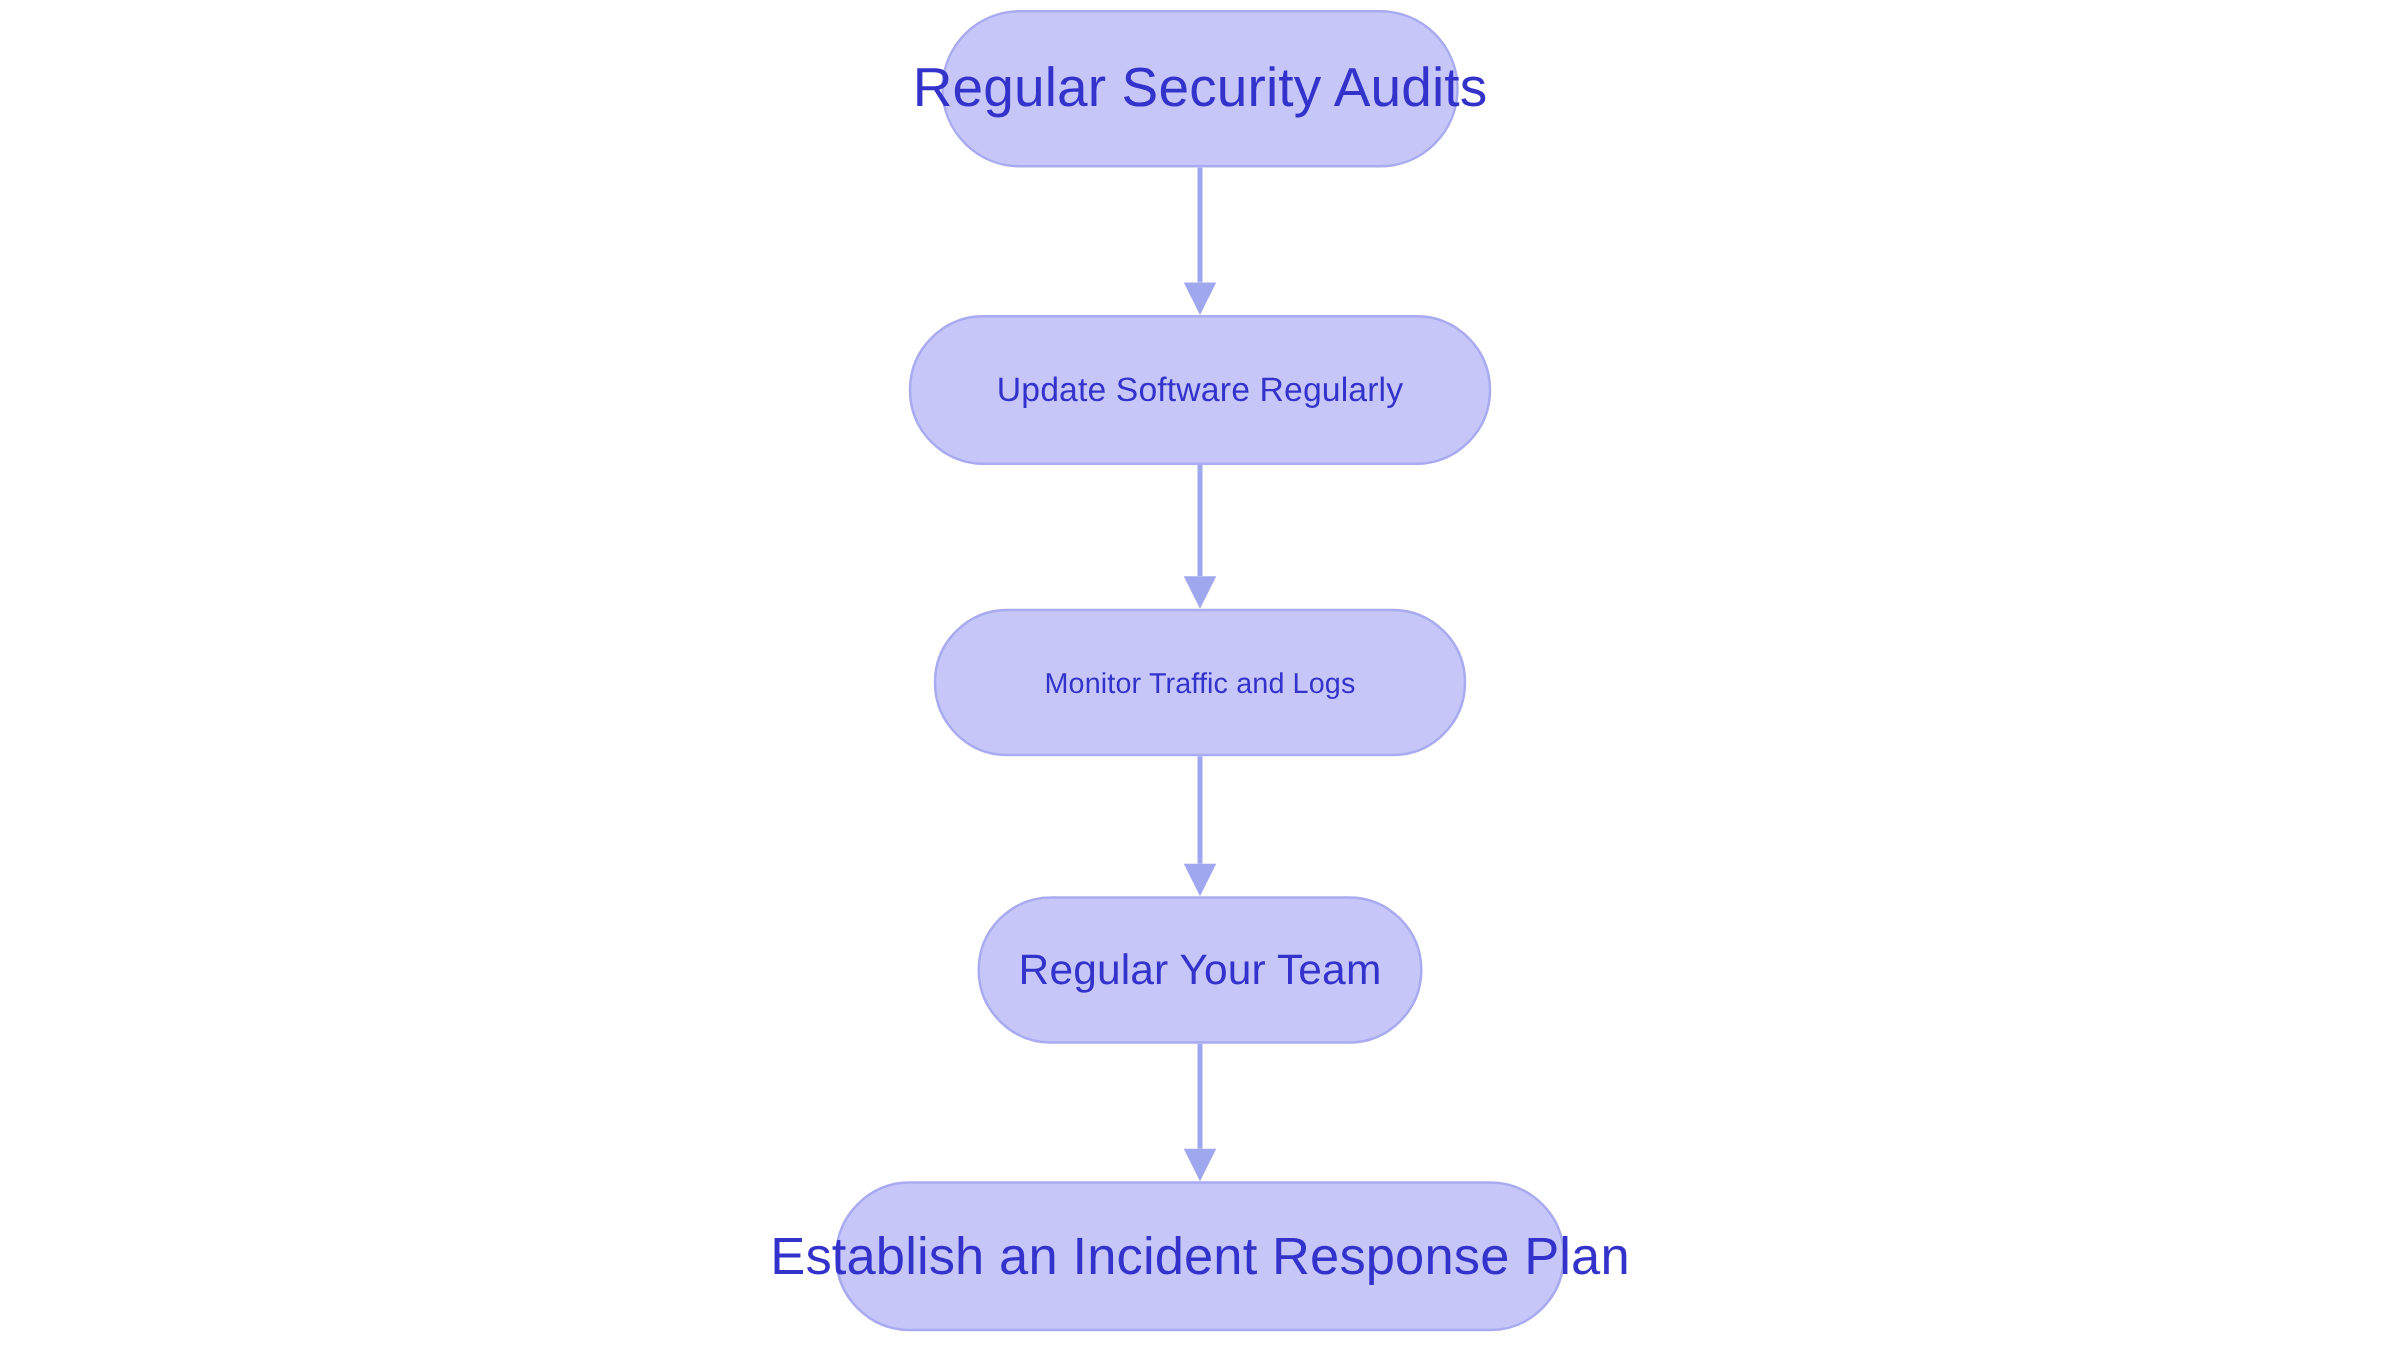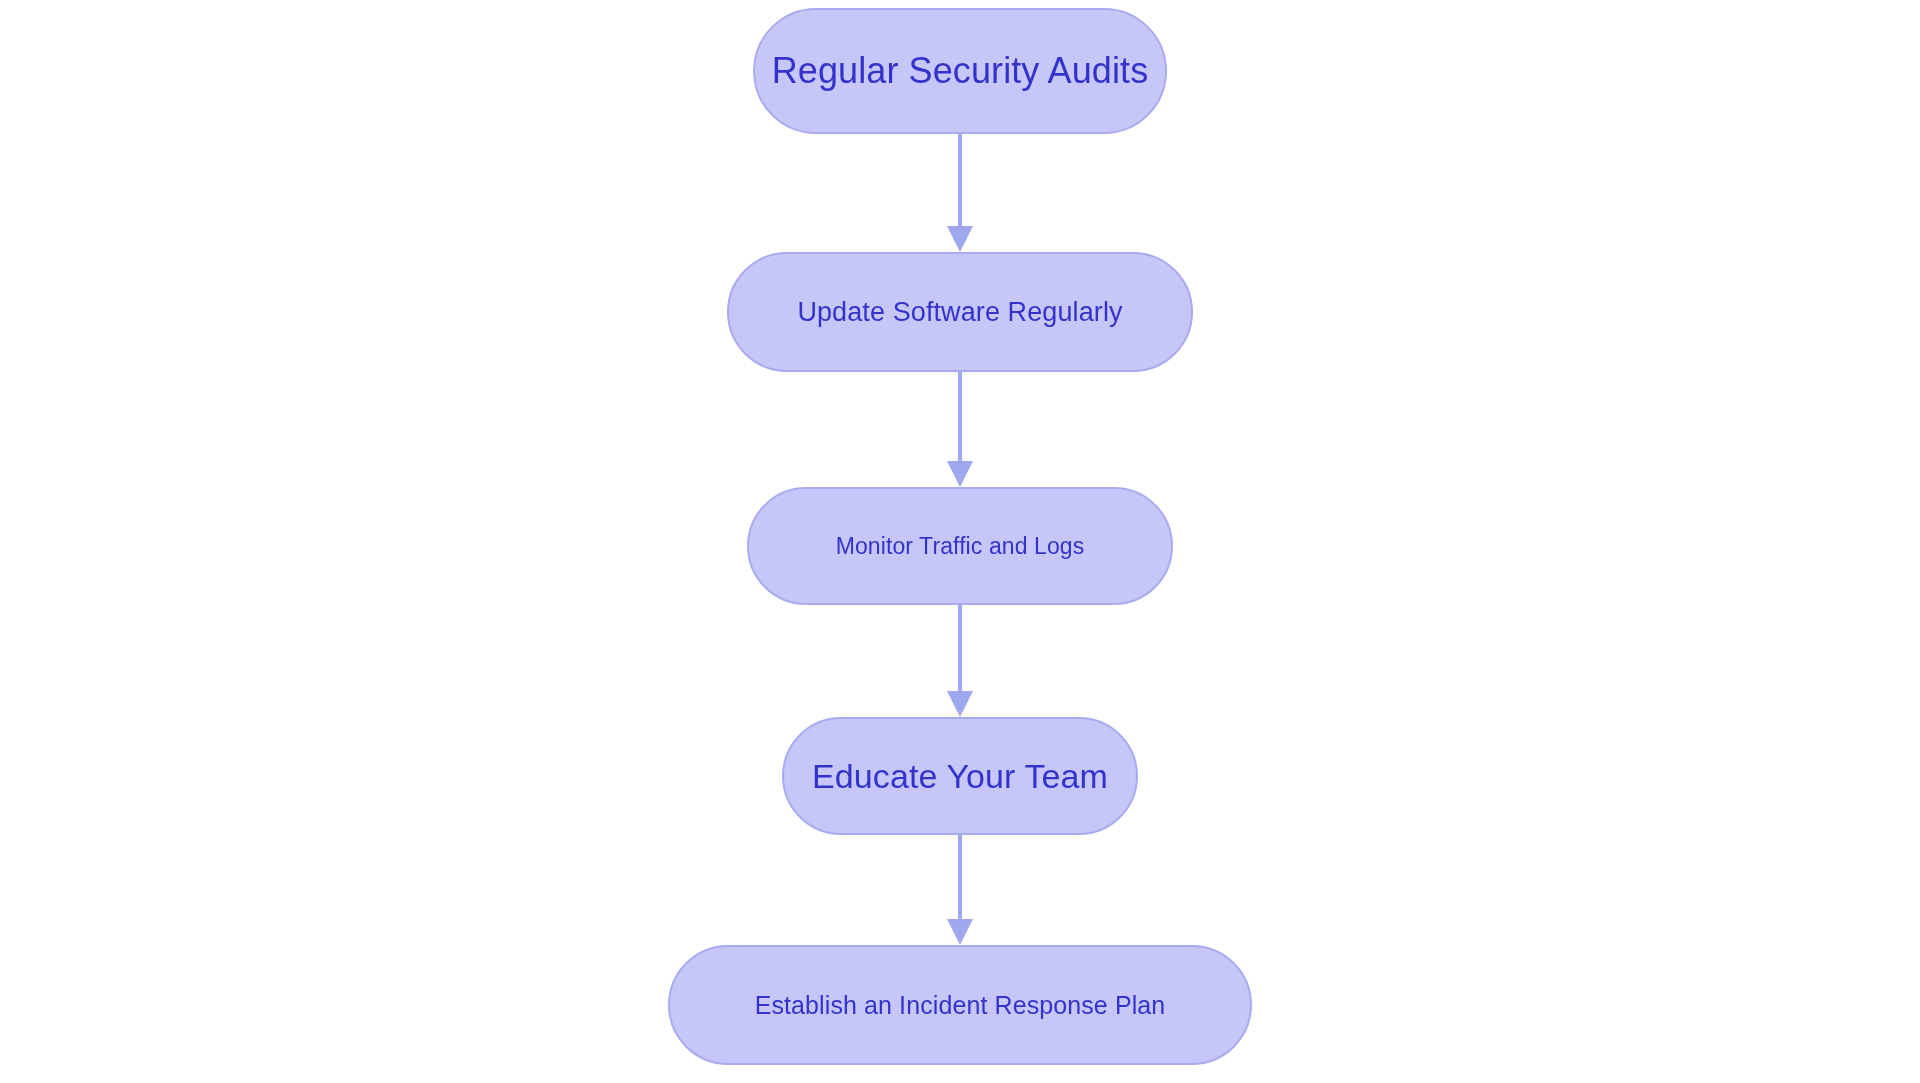--- a/index.html
+++ b/index.html
@@ -50,25 +50,25 @@
     user-select: none;
   }
 
   .node-label {
     display: block;
     line-height: 1;
     padding: 0 2px;
   }
 
   
-  .node-1 { width: 414px; height: 126px; font-size: 36px; margin-top: 8px; }
+  .node-1 { width: 414px; height: 126px; font-size: 44px; margin-top: 8px; }
   .node-2 { width: 466px; height: 120px; font-size: 27px; }
   .node-3 { width: 426px; height: 118px; font-size: 23px; }
   .node-4 { width: 356px; height: 118px; font-size: 34px; }
-  .node-5 { width: 584px; height: 120px; font-size: 25px; }
+  .node-5 { width: 584px; height: 120px; font-size: 42px; }
 
   
   .flow-connector {
     position: relative;
     width: 26px;
     display: flex;
     flex-direction: column;
     align-items: center;
     justify-content: flex-start;
   }
@@ -118,21 +118,21 @@
     <div class="flow-node node-3">
       <span class="node-label">Monitor Traffic and Logs</span>
     </div>
 
     <div class="flow-connector connector-3">
       <div class="connector-stem"></div>
       <div class="connector-head"></div>
     </div>
 
     <div class="flow-node node-4">
-      <span class="node-label">Educate Your Team</span>
+      <span class="node-label">Regular Your Team</span>
     </div>
 
     <div class="flow-connector connector-4">
       <div class="connector-stem"></div>
       <div class="connector-head"></div>
     </div>
 
     <div class="flow-node node-5">
       <span class="node-label">Establish an Incident Response Plan</span>
     </div>

